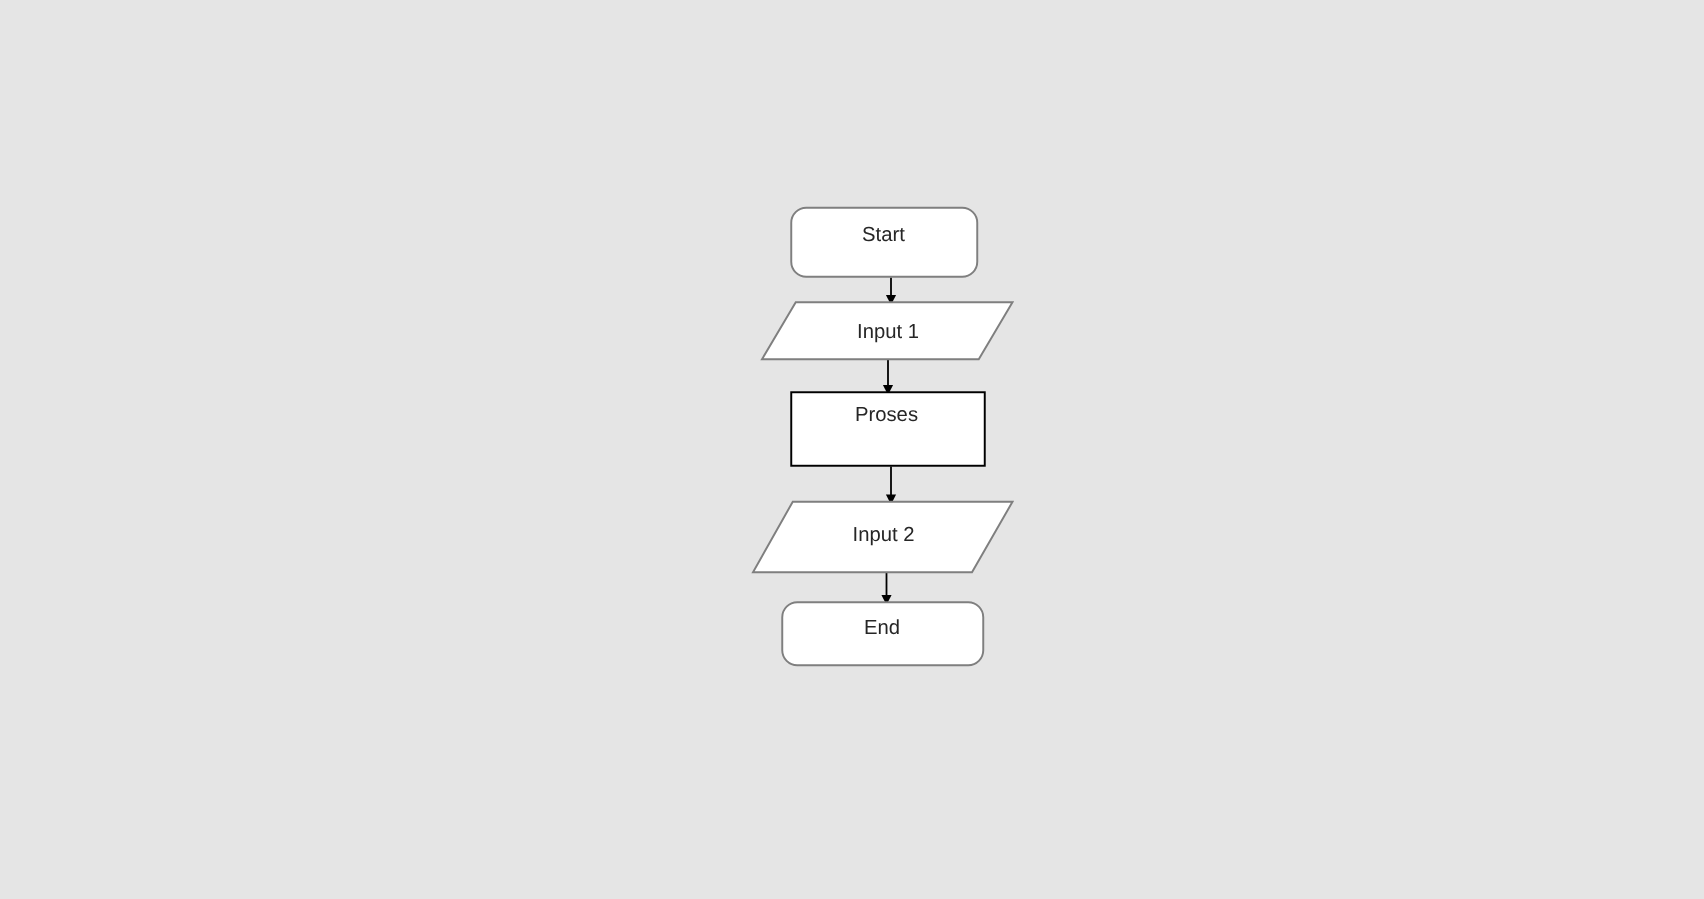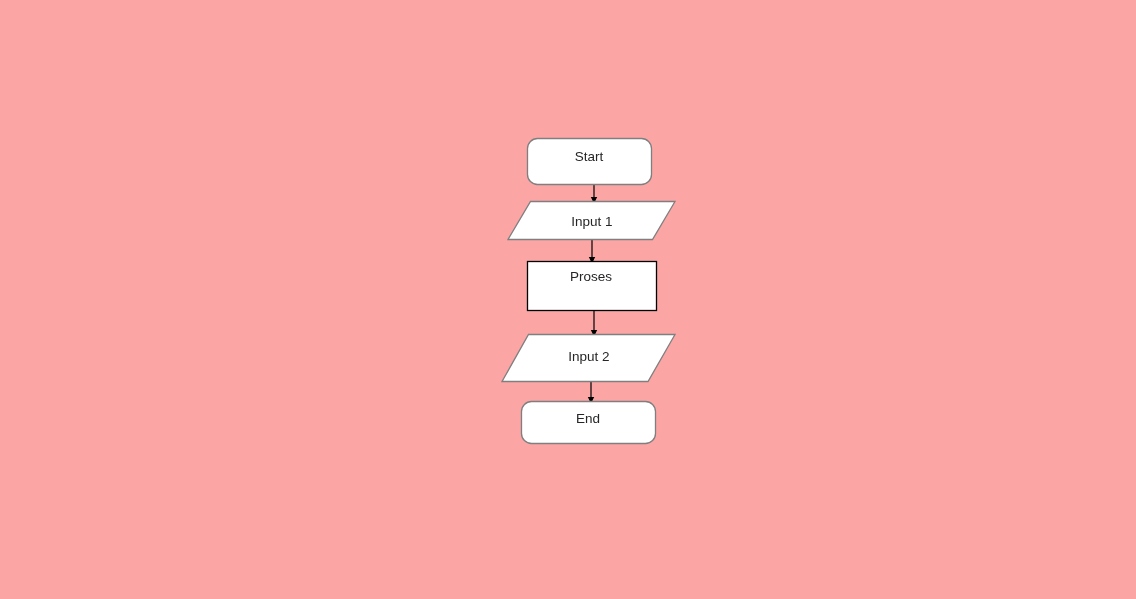--- a/index.html
+++ b/index.html
@@ -10,21 +10,21 @@
   body {
     width: 1136px;
     height: 599px;
     overflow: hidden;
     font-family: "Liberation Sans", sans-serif;
   }
   #canvas {
     position: relative;
     width: 1136px;
     height: 599px;
-    background: #fca5a5;
+    background: #e5e5e5;
   }
   #flow-svg {
     position: absolute;
     left: 0;
     top: 0;
     width: 1136px;
     height: 599px;
     display: block;
   }
   .node-label {

